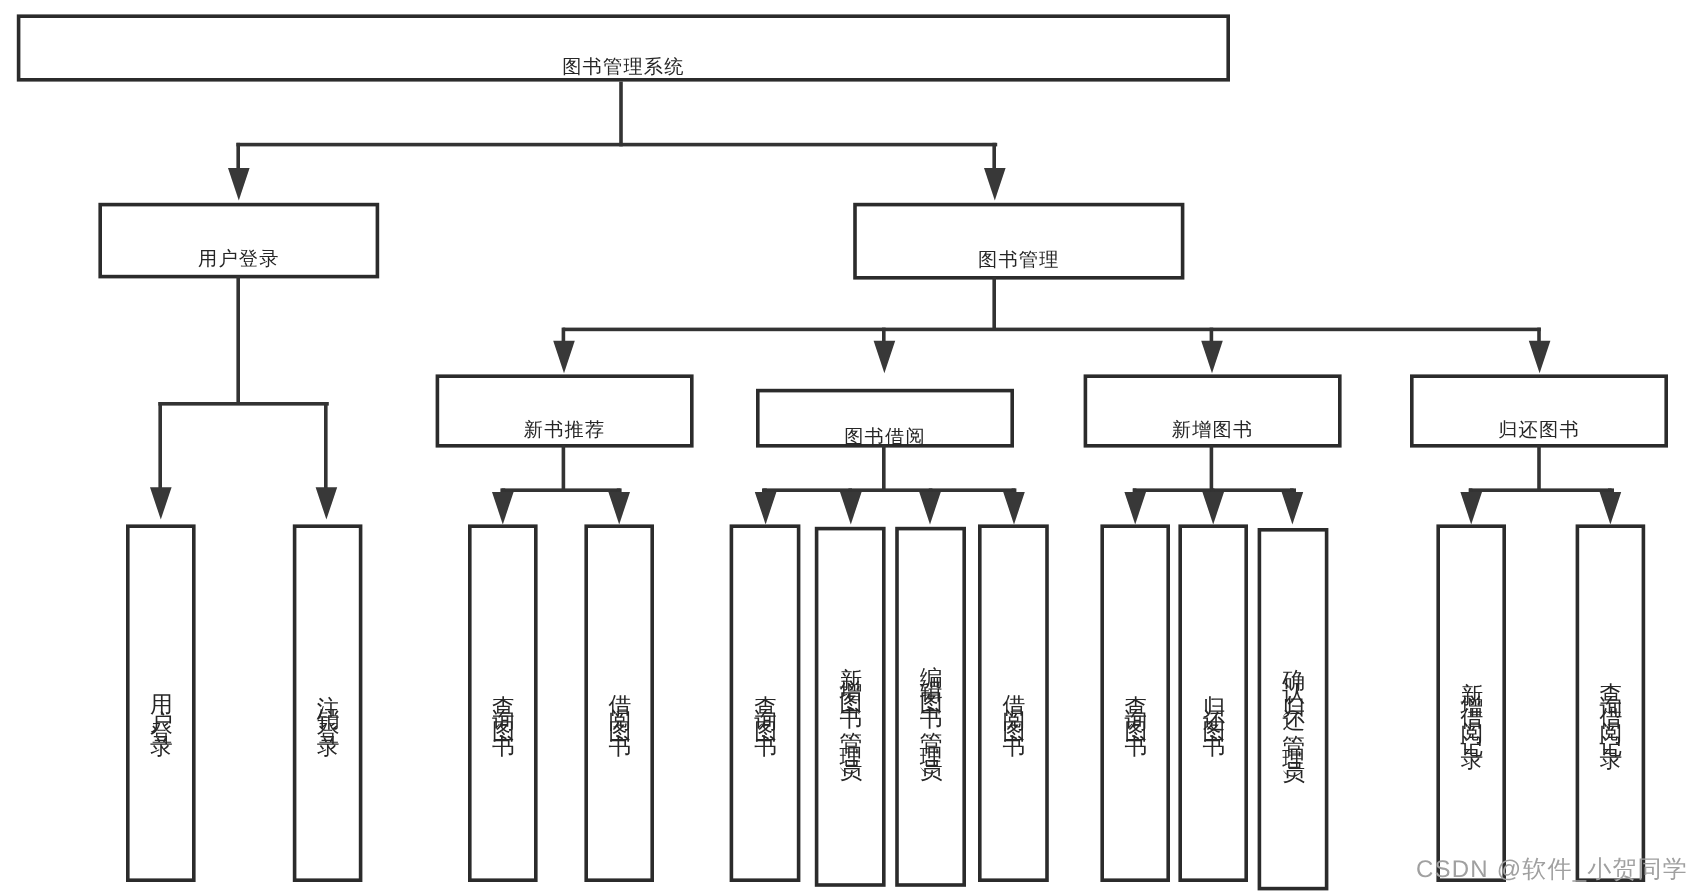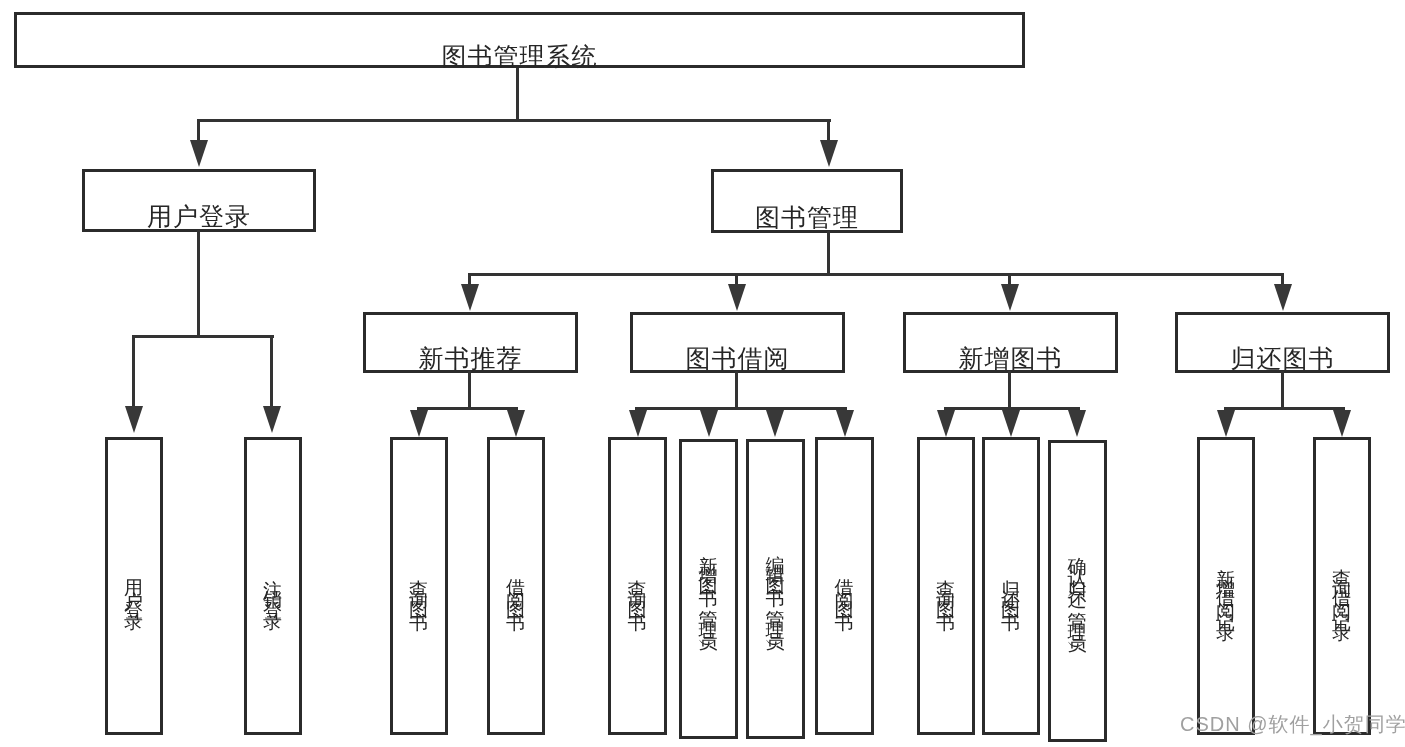--- a/index.html
+++ b/index.html
@@ -4,21 +4,21 @@
 <style>
   html,body{margin:0;padding:0;background:#ffffff;}
   #stage{
     position:relative;width:1405px;height:747px;background:#ffffff;overflow:hidden;
     font-family:"Liberation Sans","DejaVu Sans",sans-serif;color:#262626;
   }
   .box{
     position:absolute;box-sizing:border-box;border:3px solid #2b2b2b;background:#ffffff;
     display:flex;align-items:center;justify-content:center;
   }
-  .box.h span{font-size:25px;letter-spacing:1px;white-space:nowrap;margin-top:32px;}
+  .box.h span{font-size:16px;letter-spacing:1px;white-space:nowrap;margin-top:32px;}
   .box.v span{
     writing-mode:vertical-rl;text-orientation:mixed;
     font-size:19px;letter-spacing:11px;line-height:1;white-space:nowrap;
   }
   .ln{position:absolute;background:#333333;}
   .ah{
     position:absolute;width:0;height:0;
     border-left:9px solid transparent;border-right:9px solid transparent;
     border-top:27px solid #383838;
   }
@@ -40,21 +40,21 @@
   <div class="ln" style="left:197px;top:119px;width:634px;height:3px"></div>
 
   <div class="ln" style="left:197px;top:119px;width:3px;height:26px"></div>
   <div class="ah" style="left:190px;top:140px"></div>
   <div class="ln" style="left:827px;top:119px;width:3px;height:26px"></div>
   <div class="ah" style="left:820px;top:140px"></div>
 
   <div class="box h" style="left:82px;top:169px;width:234px;height:63px">
     <span>用户登录</span>
   </div>
-  <div class="box h" style="left:711px;top:169px;width:192px;height:64px">
+  <div class="box h" style="left:711px;top:169px;width:276px;height:64px">
     <span>图书管理</span>
   </div>
 
   <div class="ln" style="left:197px;top:230px;width:3px;height:107px"></div>
   <div class="ln" style="left:132px;top:335px;width:142px;height:3px"></div>
   <div class="ln" style="left:132px;top:335px;width:3px;height:75px"></div>
   <div class="ah" style="left:125px;top:406px"></div>
   <div class="ln" style="left:270px;top:335px;width:3px;height:75px"></div>
   <div class="ah" style="left:263px;top:406px"></div>
 
@@ -65,21 +65,21 @@
   <div class="ln" style="left:735px;top:273px;width:3px;height:14px"></div>
   <div class="ah" style="left:728px;top:284px"></div>
   <div class="ln" style="left:1008px;top:273px;width:3px;height:14px"></div>
   <div class="ah" style="left:1001px;top:284px"></div>
   <div class="ln" style="left:1281px;top:273px;width:3px;height:14px"></div>
   <div class="ah" style="left:1274px;top:284px"></div>
 
   <div class="box h" style="left:363px;top:312px;width:215px;height:61px">
     <span>新书推荐</span>
   </div>
-  <div class="box h" style="left:630px;top:312px;width:215px;height:61px">
+  <div class="box h" style="left:630px;top:324px;width:215px;height:49px">
     <span>图书借阅</span>
   </div>
   <div class="box h" style="left:903px;top:312px;width:215px;height:61px">
     <span>新增图书</span>
   </div>
   <div class="box h" style="left:1175px;top:312px;width:215px;height:61px">
     <span>归还图书</span>
   </div>
 
   <div class="ln" style="left:468px;top:371px;width:3px;height:38px"></div>

